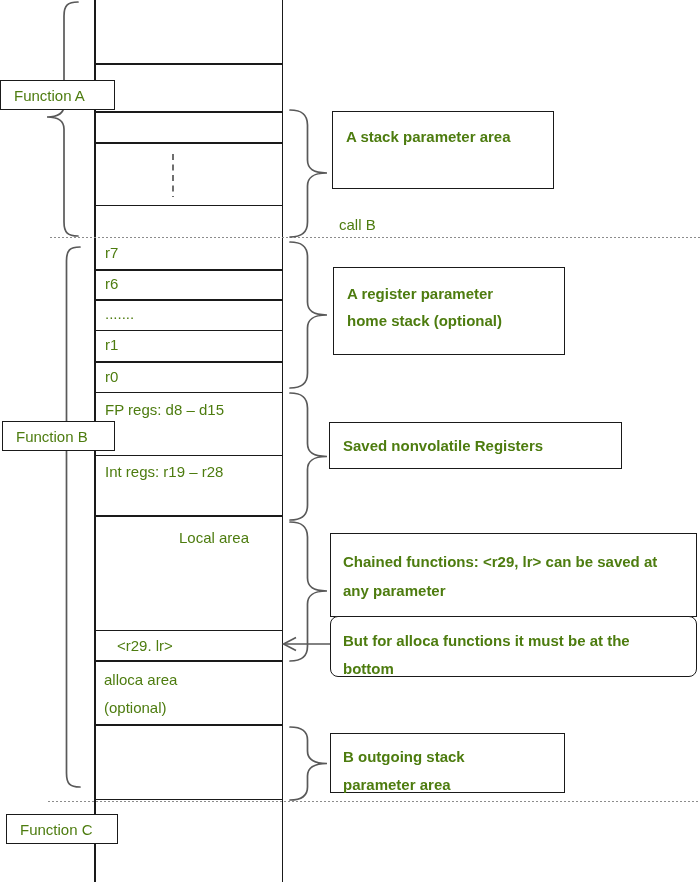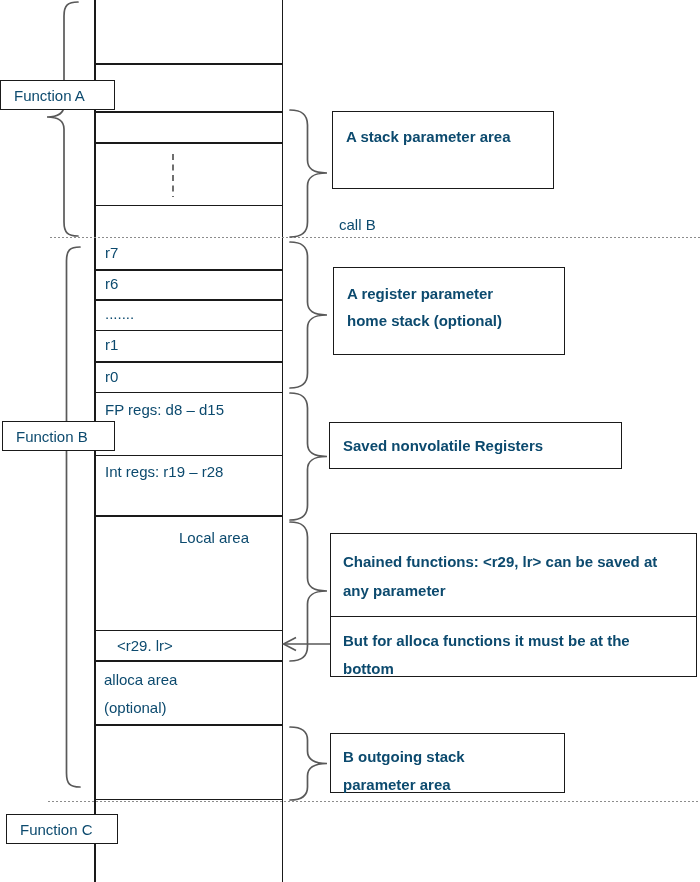--- a/index.html
+++ b/index.html
@@ -1,21 +1,21 @@
 <!DOCTYPE html>
 <html><head>
 <meta charset="utf-8">
 <style>
   html,body{margin:0;padding:0;background:#fff;}
   .canvas{
     position:relative;
     width:700px;height:882px;
     background:#fff;
     font-family:"Liberation Sans", sans-serif;
-    color:#0c4a6e;
+    color:#4d7c0f;
     overflow:hidden;
   }
   .layer{position:absolute;left:0;top:0;}
   .fnbox{
     position:absolute;
     box-sizing:border-box;
     background:#fff;
     border:1.6px solid #1a1a1a;
     display:flex;align-items:center;
     padding-left:13px;
@@ -135,21 +135,21 @@
 
   <div class="ann" style="left:329px;top:422px;width:293px;height:47px;padding:11px 0 0 13px;line-height:24px;">
     <div class="ln">Saved nonvolatile Registers</div>
   </div>
 
   <div class="ann" style="left:330px;top:533px;width:367px;height:84px;padding:13px 0 0 12px;line-height:29px;">
     <div class="ln">Chained functions: &lt;r29, lr&gt; can be saved at</div>
     <div class="ln">any parameter</div>
   </div>
 
-  <div class="ann" style="left:330px;top:616px;width:367px;height:61px;padding:10px 0 0 12px;line-height:28px;">
+  <div class="ann" style="left:330px;top:616px;width:367px;height:61px;padding:10px 0 0 12px;line-height:28px;border-radius:8px;">
     <div class="ln">But for alloca functions it must be at the</div>
     <div class="ln">bottom</div>
   </div>
 
   <div class="ann" style="left:330px;top:733px;width:235px;height:60px;padding:9px 0 0 12px;line-height:28px;">
     <div class="ln">B outgoing stack</div>
     <div class="ln">parameter area</div>
   </div>
 
 </div>

